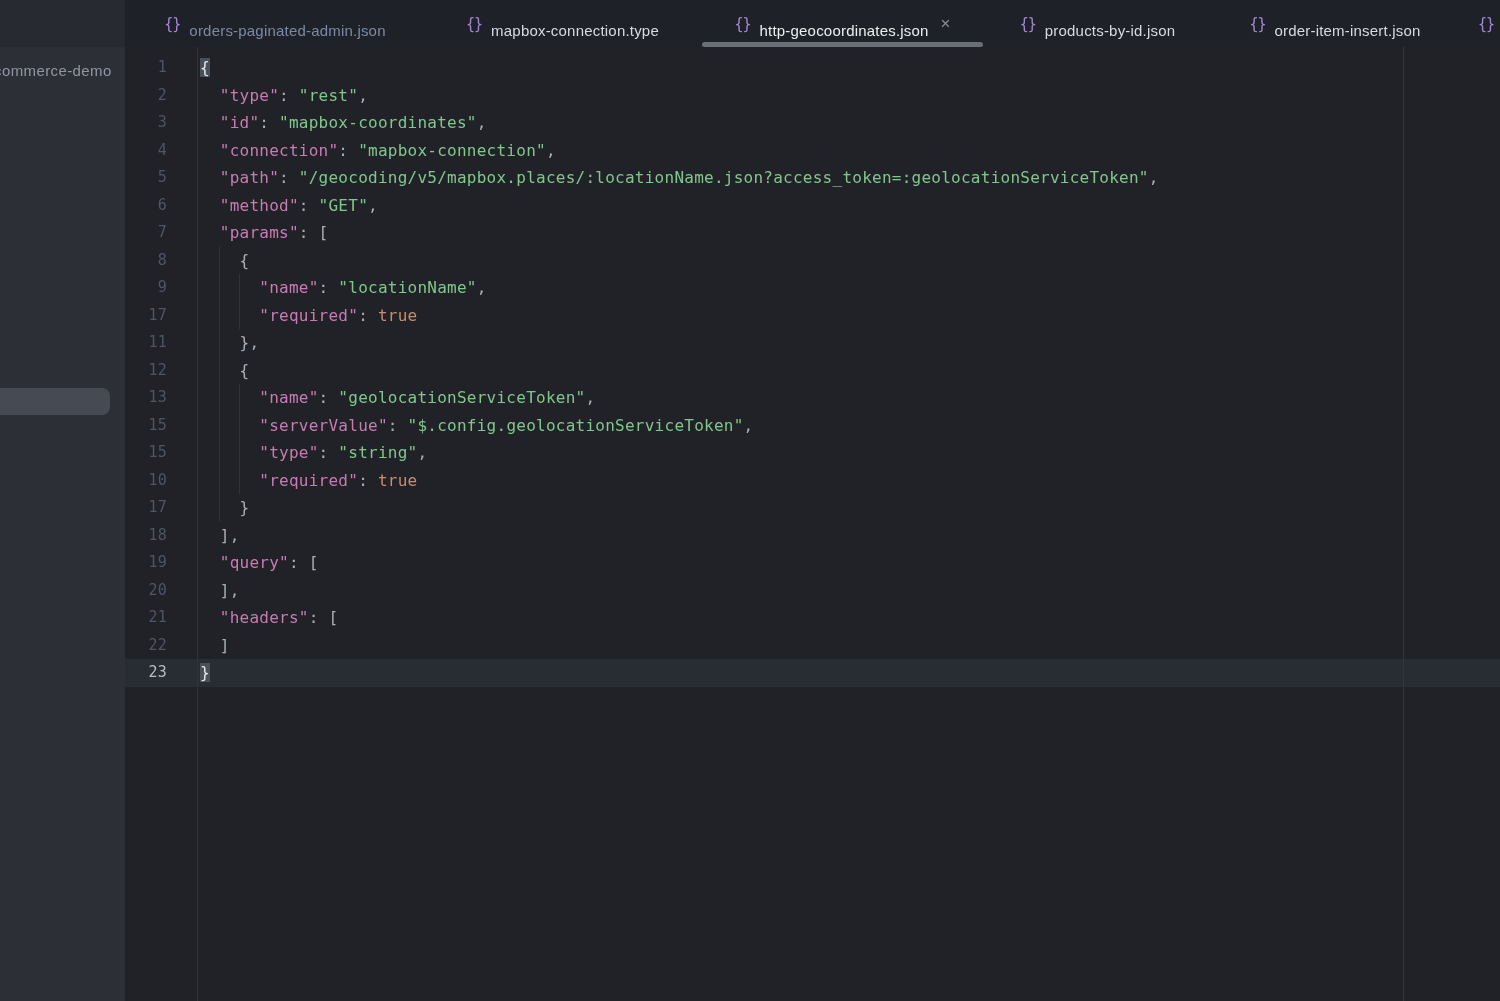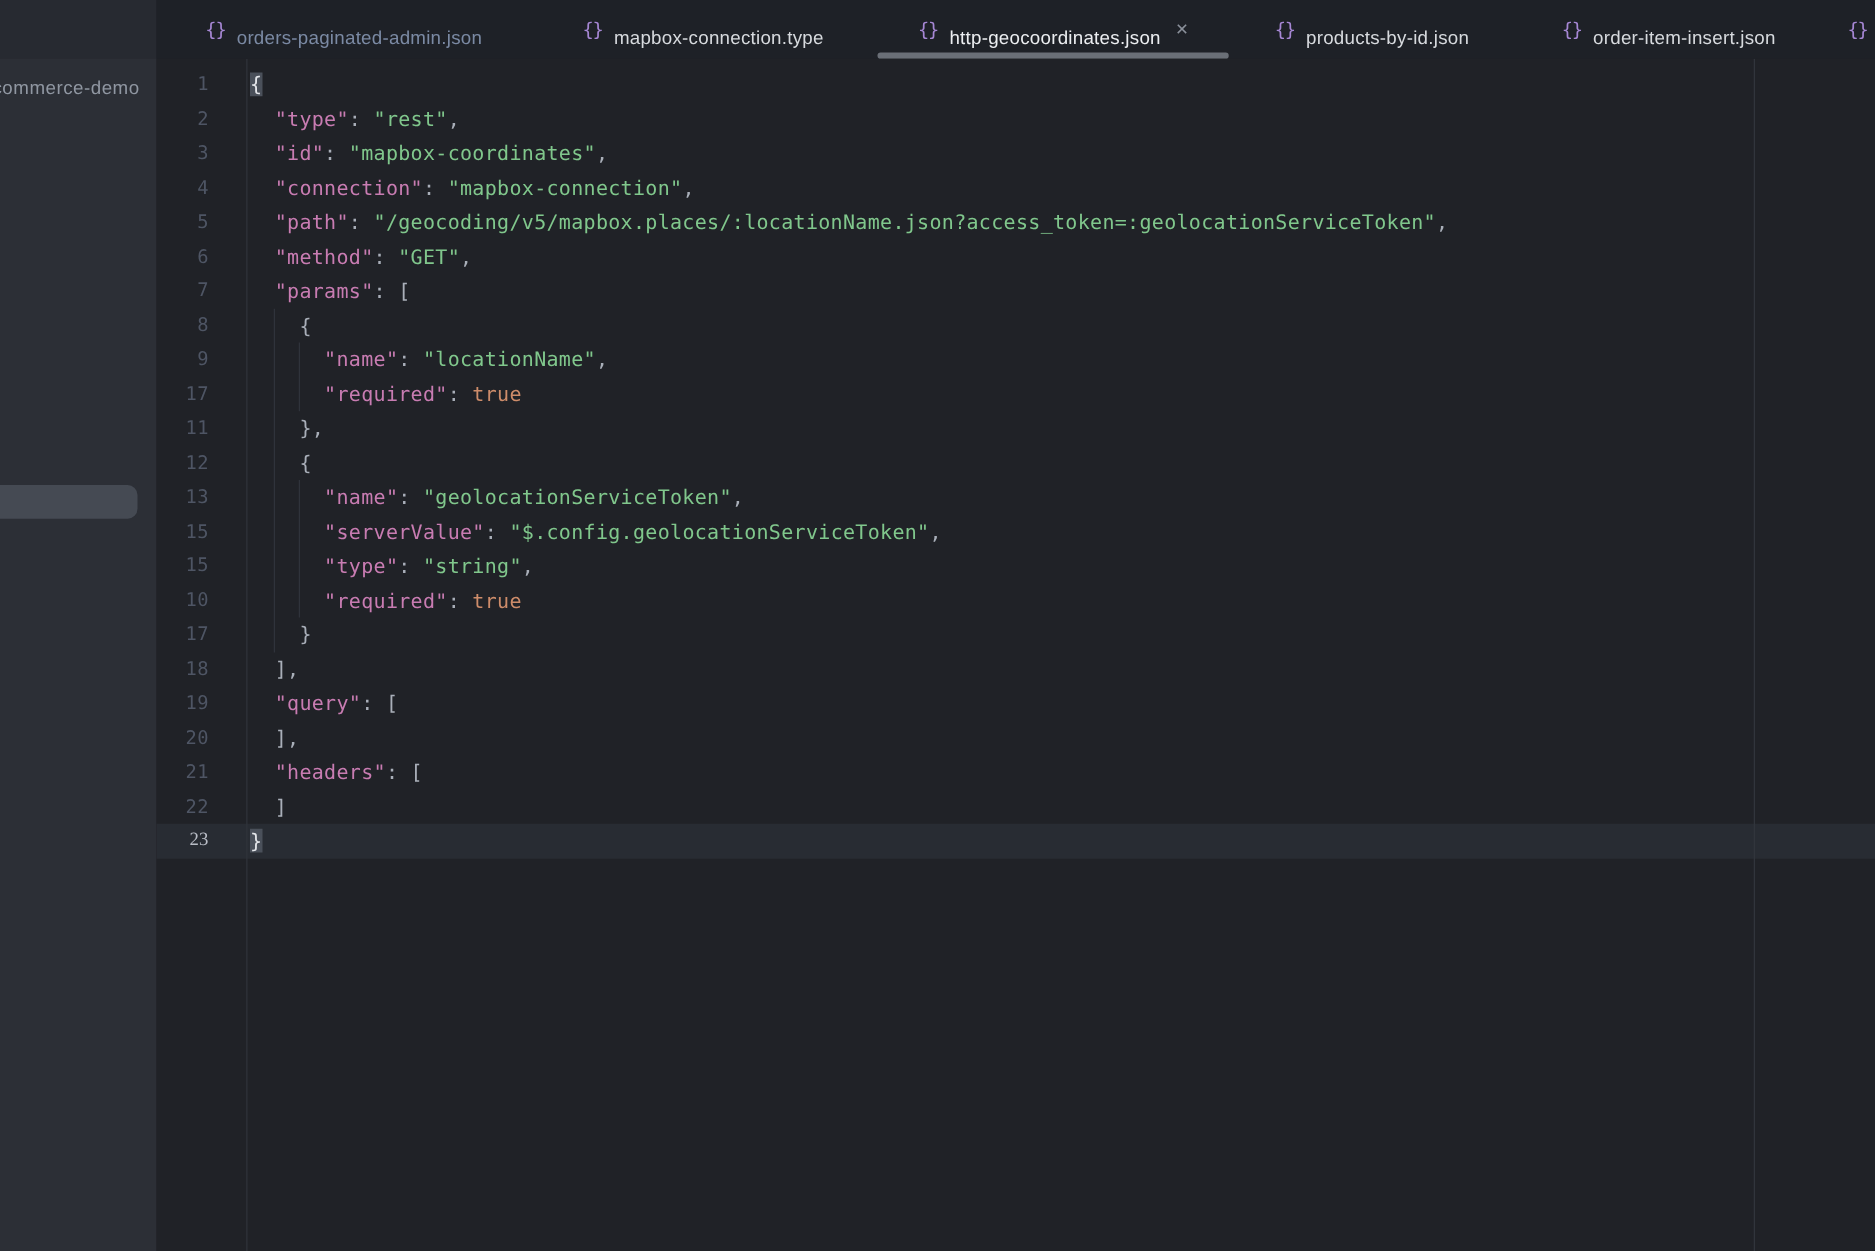--- a/index.html
+++ b/index.html
@@ -68,21 +68,21 @@
   }
   .indent-guide{position:absolute;width:1px;background:var(--indent-guide,#2f333b);z-index:0;}
   .gutter{
     position:absolute;left:0;top:0;bottom:0;width:72px;z-index:1;
     padding-top:7px;box-sizing:border-box;text-align:right;
   }
   .ln{
     font-family:"DejaVu Sans Mono",monospace;font-size:15px;line-height:27.5px;
     color:var(--line-number,#4e5564);padding-right:30px;letter-spacing:.25px;
   }
-  .ln.active{color:var(--line-number-active,#b9bdc6);font-family:Liberation Serif, serif;}
+  .ln.active{color:var(--line-number-active,#b9bdc6);}
   .code-lines{
     position:absolute;left:75px;top:0;right:0;z-index:1;
     padding-top:7px;white-space:pre;
   }
   .code-line{
     font-family:"DejaVu Sans Mono",monospace;font-size:16px;line-height:27.5px;
     letter-spacing:.25px;
   }
   .tok-pun{color:var(--tok-pun,#a9afb9);}
   .tok-key{color:var(--tok-key,#c87cb2);}

